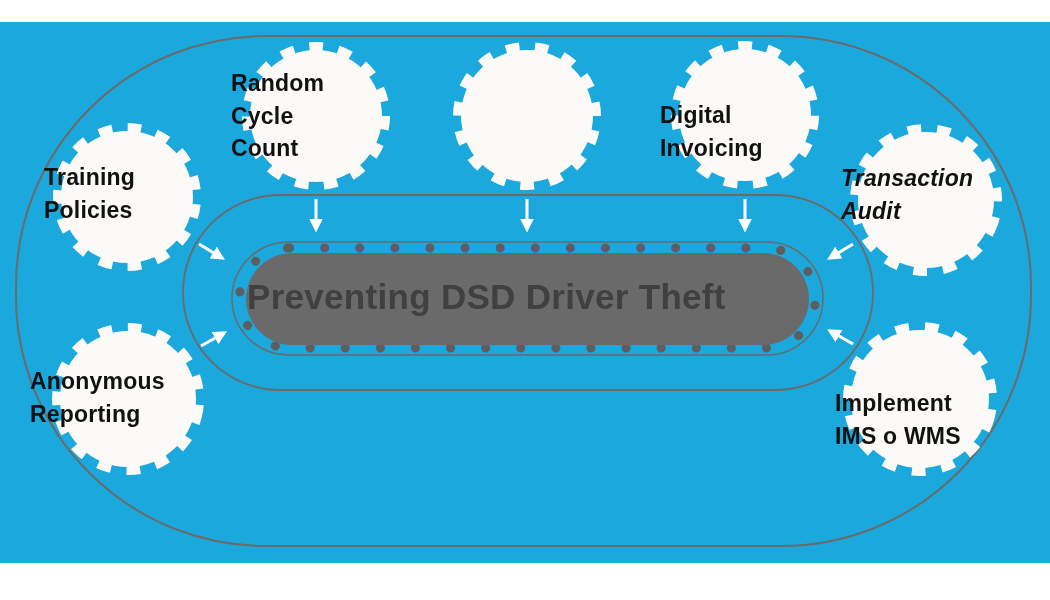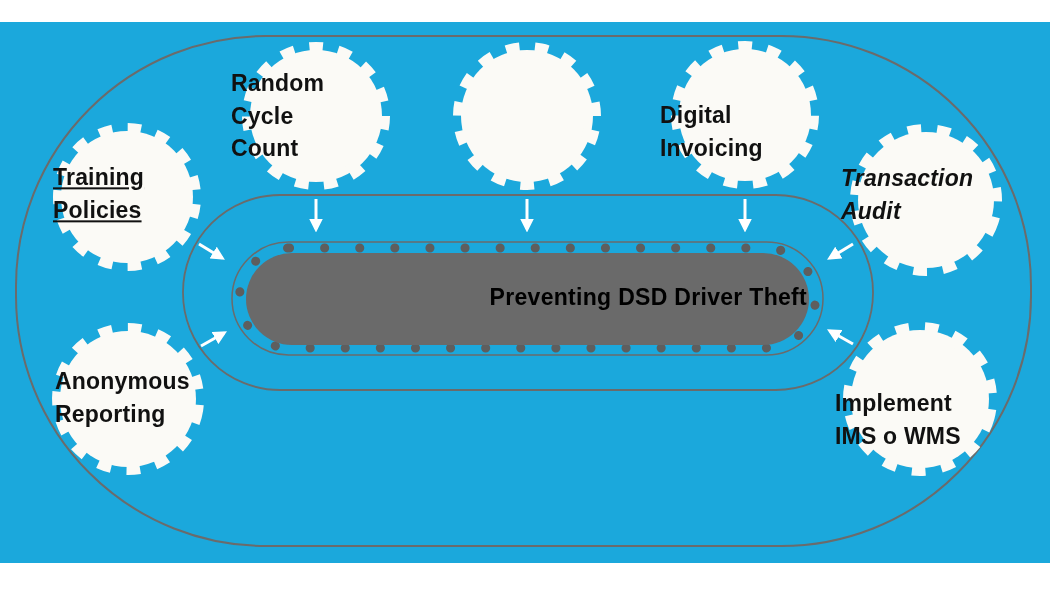--- a/index.html
+++ b/index.html
@@ -23,24 +23,24 @@
     color: #111111;
     white-space: pre-line;
     letter-spacing: 0.2px;
   }
   .center-title {
     position: absolute;
     left: 527px;
     top: 297px;
     transform: translate(-50%,-50%);
     width: 560px;
-    text-align: right;
+    text-align: left;
     font-weight: 700;
-    font-size: 23px;
-    color: #000000;
+    font-size: 35px;
+    color: #404040;
     letter-spacing: 0.3px;
     white-space: nowrap;
   }
 </style>
 </head>
 <body>
 
 <div class="canvas">
 
   <svg width="1050" height="600" viewBox="0 0 1050 600">
@@ -100,24 +100,24 @@
       <path d="M201,346 L224,333" marker-end="url(#ah)"></path>
       <path d="M853,344 L830,331" marker-end="url(#ah)"></path>
     </g>
   </svg>
 
   <div class="node-label" style="left:316px; top:116px;">Random
 Cycle
 Count</div>
   <div class="node-label" style="left:745px; top:100px;margin-top:32px;">Digital
 Invoicing</div>
-  <div class="node-label" style="left:138px; top:194px;text-decoration:underline;">Training
+  <div class="node-label" style="left:129px; top:194px;">Training
 Policies</div>
   <div class="node-label" style="left:926px; top:195px;font-style:italic;">Transaction
 Audit</div>
-  <div class="node-label" style="left:140px; top:398px;">Anonymous
+  <div class="node-label" style="left:115px; top:398px;">Anonymous
 Reporting</div>
   <div class="node-label" style="left:920px; top:420px;">Implement
 IMS o WMS</div>
 
   <div class="center-title">Preventing DSD Driver Theft</div>
 
 </div>
 
 </body></html>

